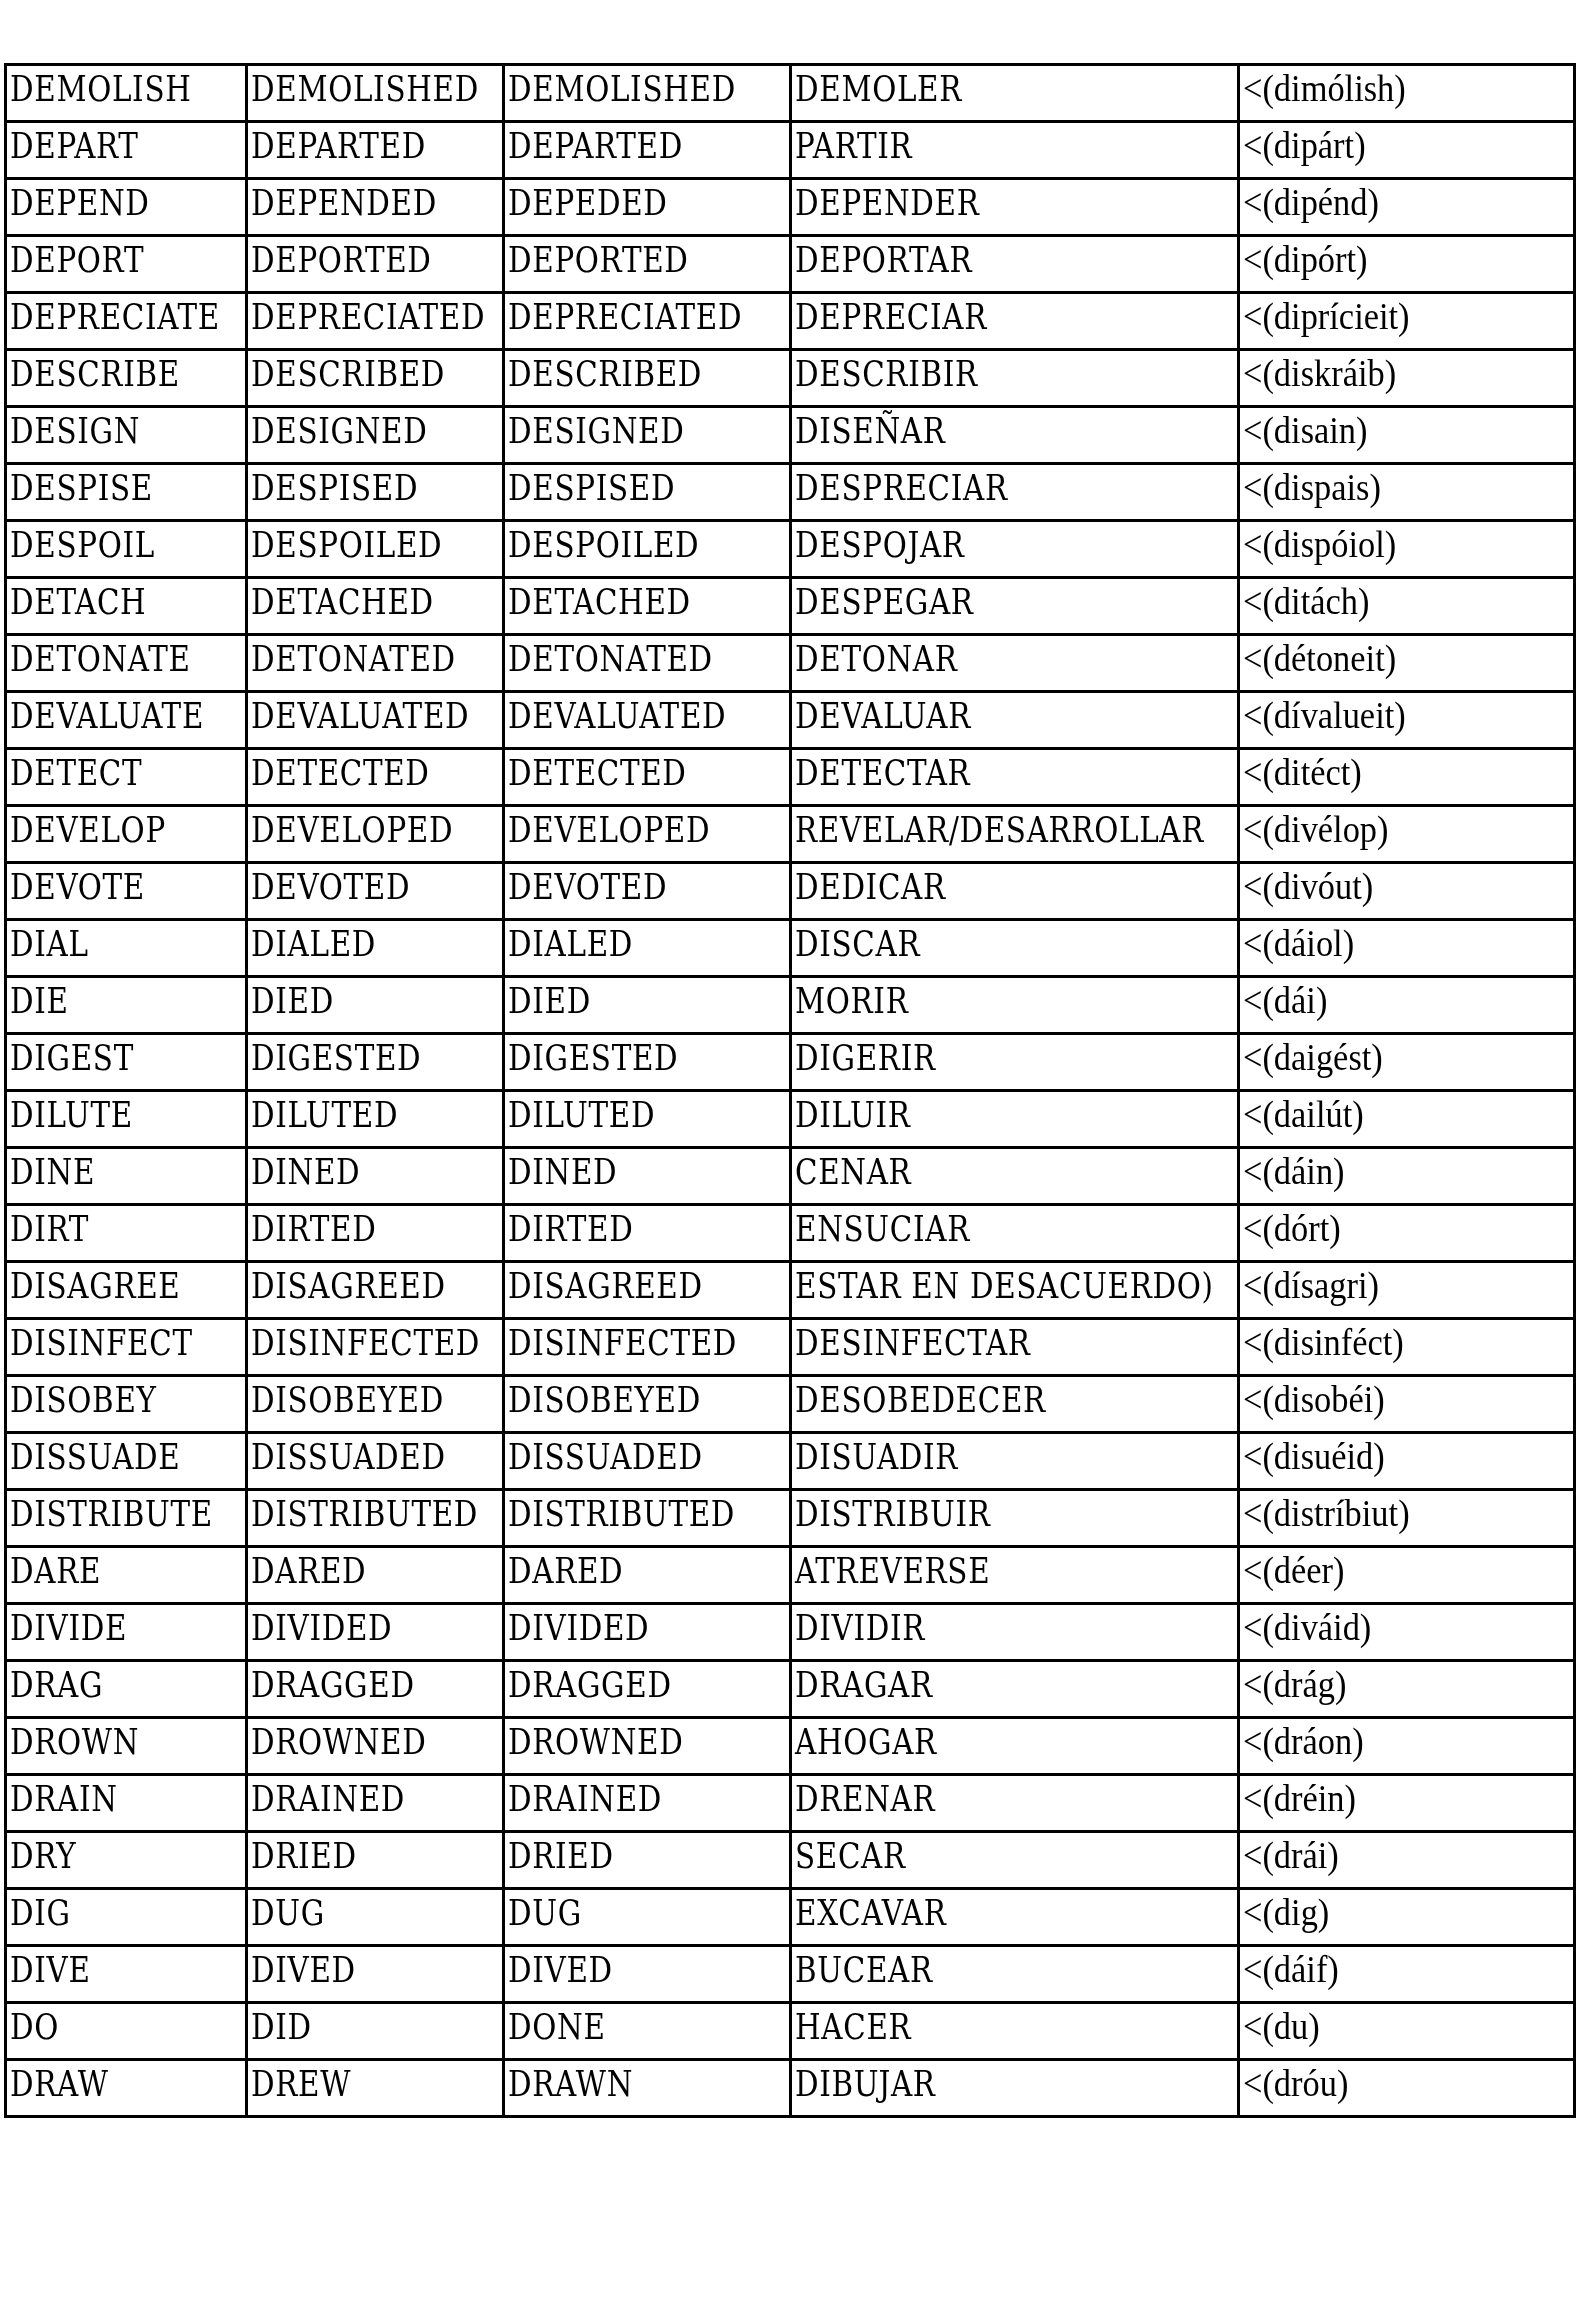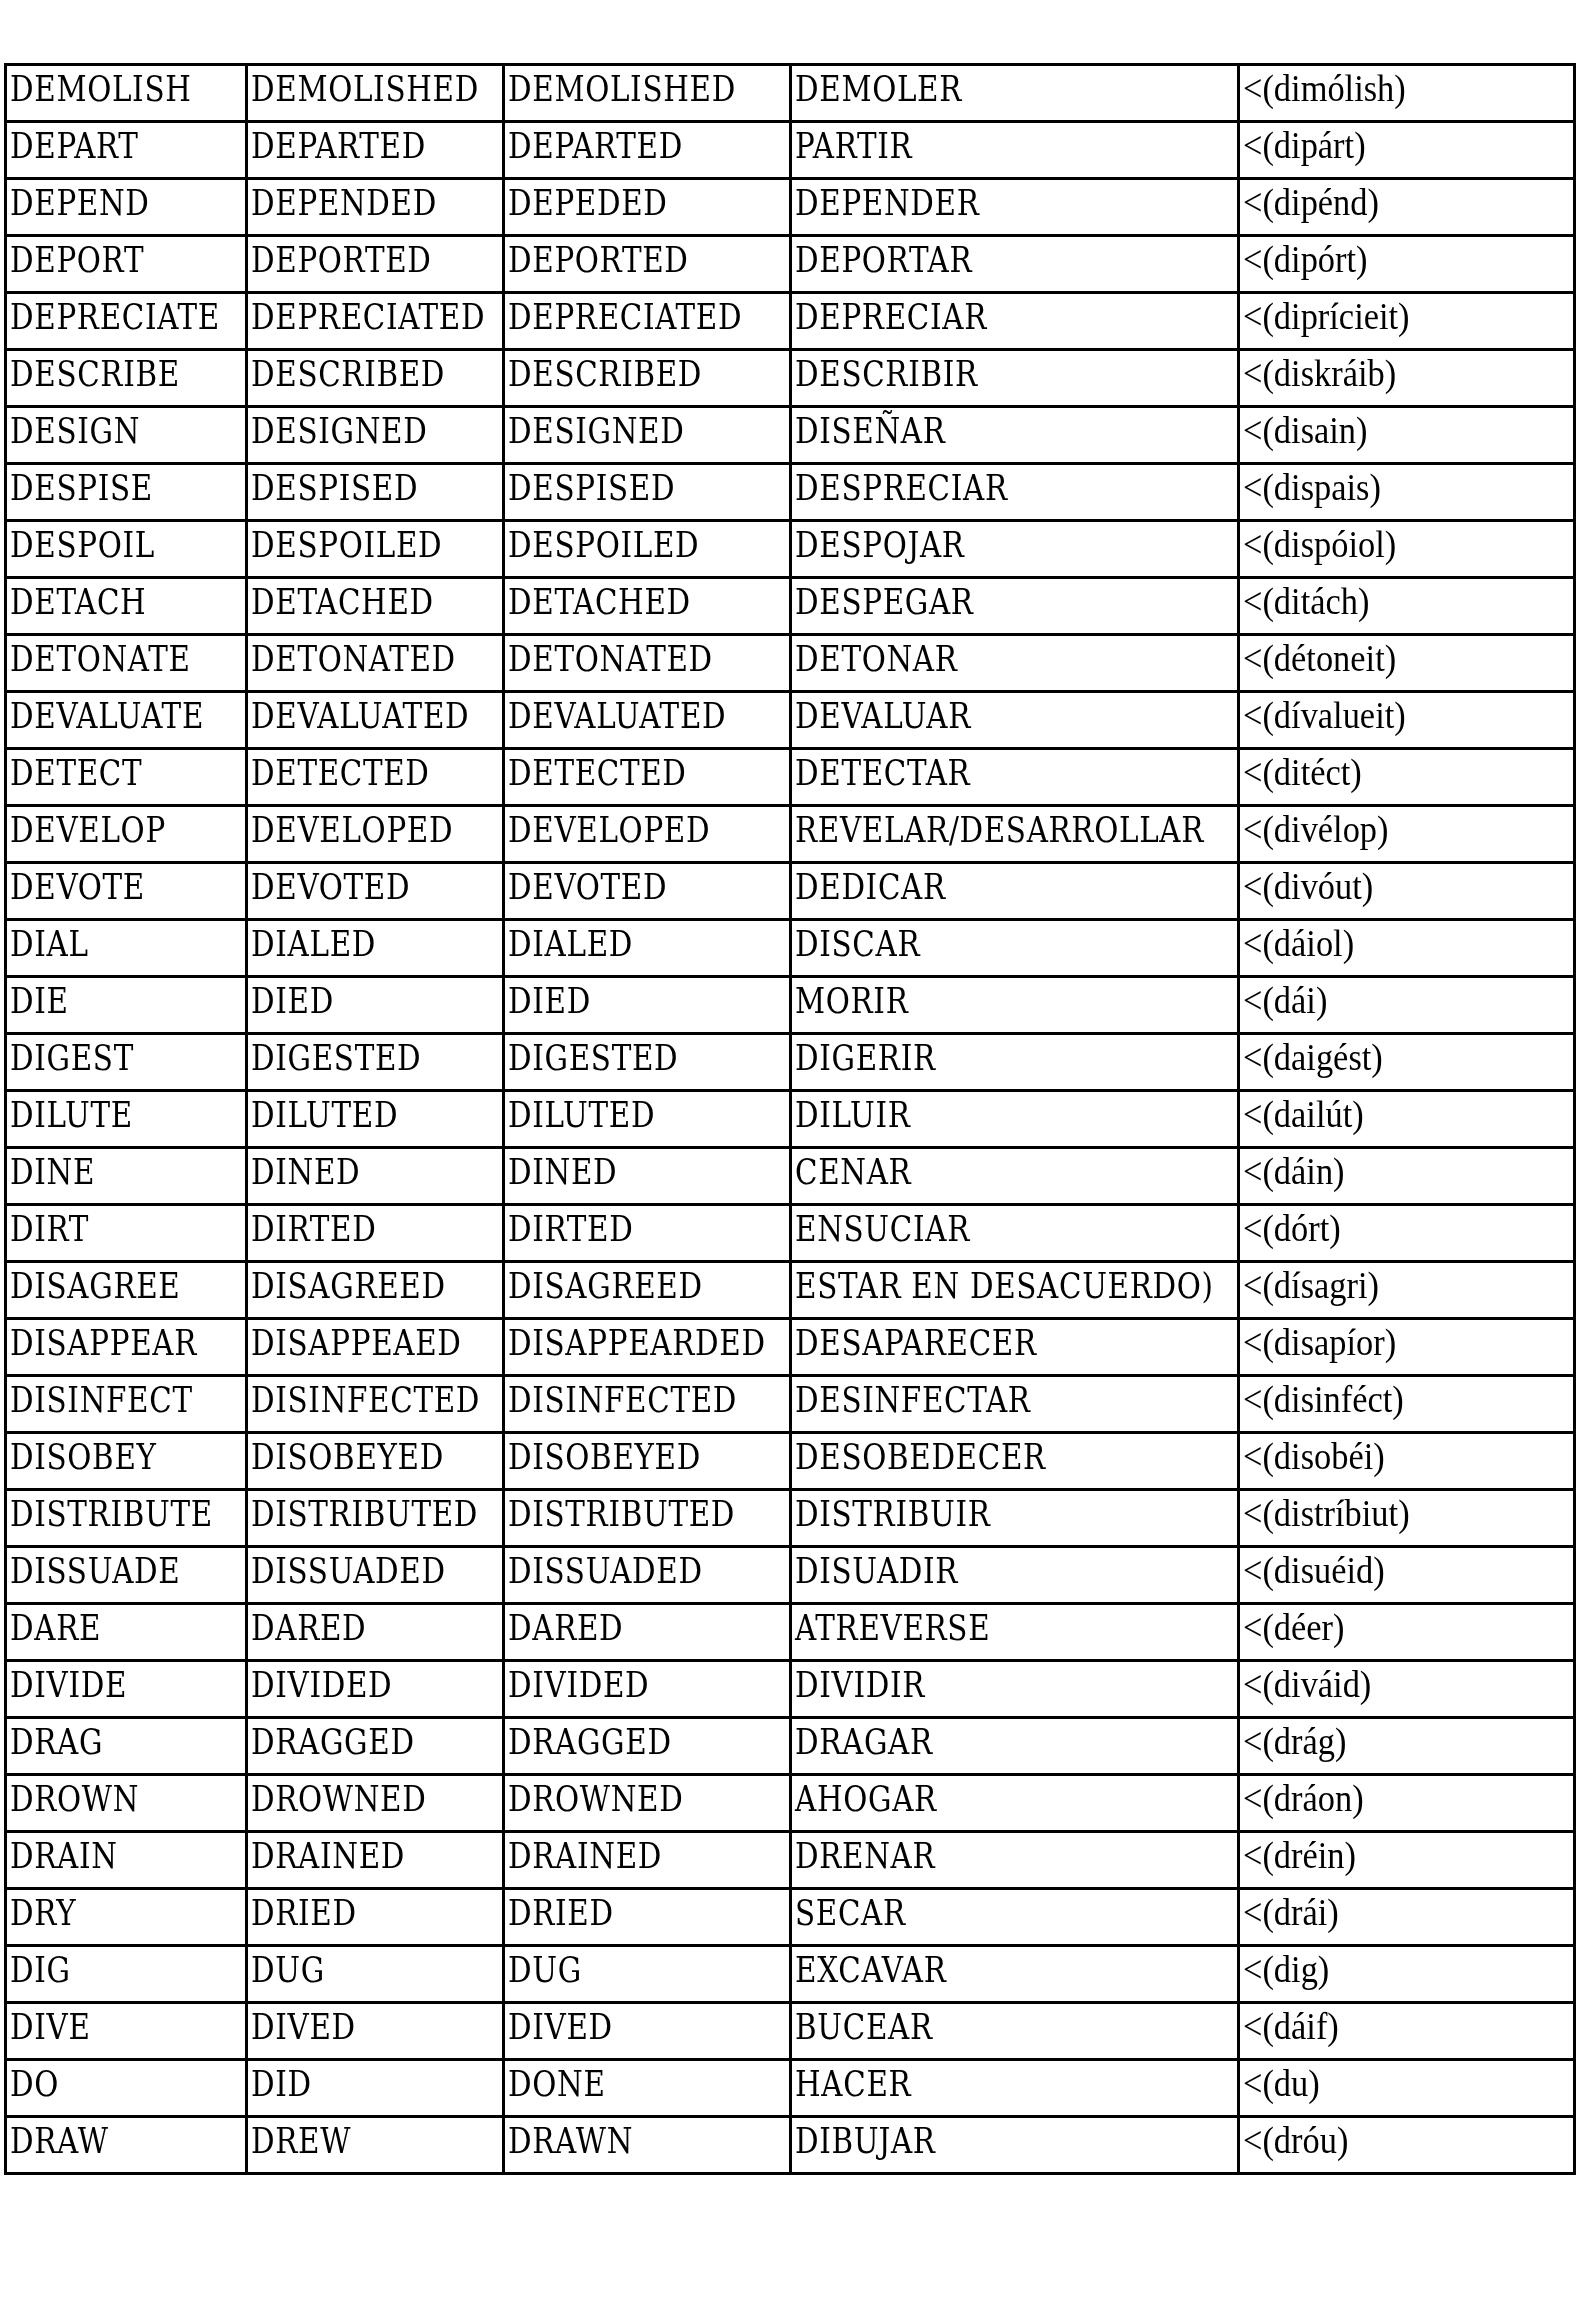--- a/index.html
+++ b/index.html
@@ -239,62 +239,55 @@
   </tr>
 
   <tr>
     <td><span class="w">DISAGREE</span></td>
     <td><span class="w">DISAGREED</span></td>
     <td><span class="w">DISAGREED</span></td>
     <td><span class="w">ESTAR EN DESACUERDO)</span></td>
     <td class="pron"><span class="p">&lt;(dísagri)</span></td>
   </tr>
 
-  <tr>
-    <td><span class="w">DISAPPEAR</span></td>
-    <td><span class="w">DISAPPEAED</span></td>
-    <td><span class="w">DISAPPEARDED</span></td>
-    <td><span class="w">DESAPARECER</span></td>
-    <td class="pron"><span class="p">&lt;(disapíor)</span></td>
-  </tr>
 
   <tr>
     <td><span class="w">DISINFECT</span></td>
     <td><span class="w">DISINFECTED</span></td>
     <td><span class="w">DISINFECTED</span></td>
     <td><span class="w">DESINFECTAR</span></td>
     <td class="pron"><span class="p">&lt;(disinféct)</span></td>
   </tr>
 
 
   <tr>
     <td><span class="w">DISOBEY</span></td>
     <td><span class="w">DISOBEYED</span></td>
     <td><span class="w">DISOBEYED</span></td>
     <td><span class="w">DESOBEDECER</span></td>
     <td class="pron"><span class="p">&lt;(disobéi)</span></td>
   </tr>
 
   <tr>
+    <td><span class="w">DISSUADE</span></td>
+    <td><span class="w">DISSUADED</span></td>
+    <td><span class="w">DISSUADED</span></td>
+    <td><span class="w">DISUADIR</span></td>
+    <td class="pron"><span class="p">&lt;(disuéid)</span></td>
+  </tr>
+
+  <tr>
     <td><span class="w">DISTRIBUTE</span></td>
     <td><span class="w">DISTRIBUTED</span></td>
     <td><span class="w">DISTRIBUTED</span></td>
     <td><span class="w">DISTRIBUIR</span></td>
     <td class="pron"><span class="p">&lt;(distríbiut)</span></td>
   </tr>
 
   <tr>
-    <td><span class="w">DISSUADE</span></td>
-    <td><span class="w">DISSUADED</span></td>
-    <td><span class="w">DISSUADED</span></td>
-    <td><span class="w">DISUADIR</span></td>
-    <td class="pron"><span class="p">&lt;(disuéid)</span></td>
-  </tr>
-
-  <tr>
     <td><span class="w">DARE</span></td>
     <td><span class="w">DARED</span></td>
     <td><span class="w">DARED</span></td>
     <td><span class="w">ATREVERSE</span></td>
     <td class="pron"><span class="p">&lt;(déer)</span></td>
   </tr>
 
 
   <tr>
     <td><span class="w">DIVIDE</span></td>

